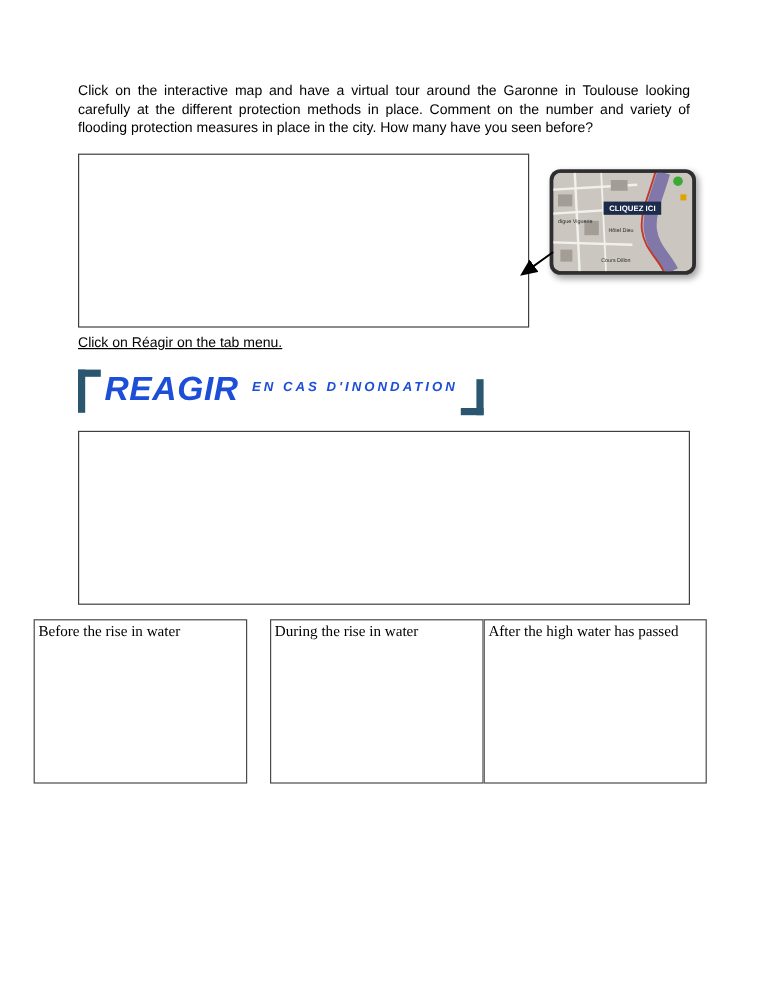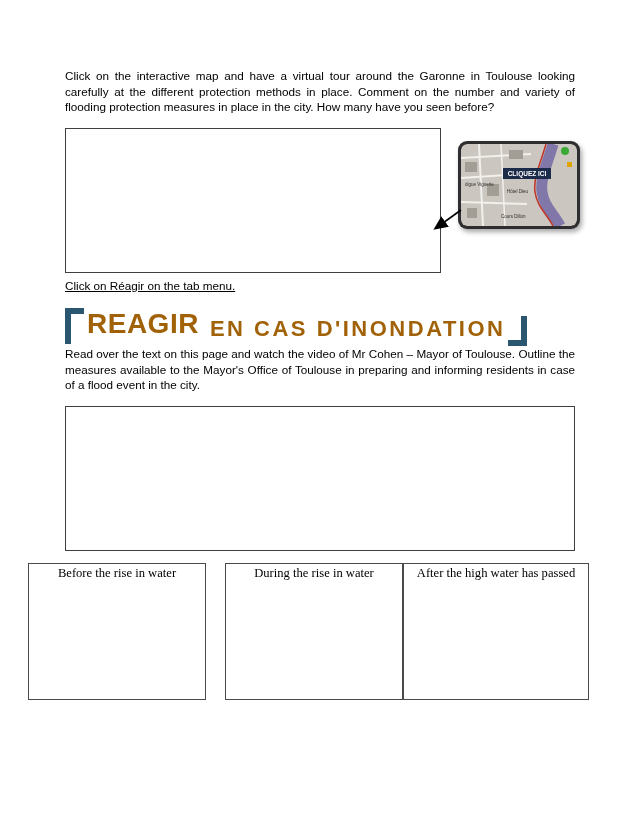--- a/index.html
+++ b/index.html
@@ -13,37 +13,37 @@
   
   .answer-row { position:relative; height:150px; margin-top:13px; }
   .answer-box-1 { position:absolute; left:0; top:0; width:374px; height:143px; border:1px solid #3f3f3f; background:#fff; }
   .map-widget { position:absolute; left:393px; top:13px; width:122px; height:88px;
                 background:#2e2e30; border-radius:9px; padding:3px;
                 box-shadow:2px 3px 5px rgba(0,0,0,0.35); box-sizing:border-box; }
   .map-widget svg { display:block; border-radius:6px; }
   .arrow-layer { position:absolute; left:0; top:0; width:100%; height:100%; pointer-events:none; }
 
   
-  .logo { display:flex; align-items:flex-start; margin-top:15px; color:#a16207; height:38px; }
+  .logo { display:flex; align-items:flex-start; margin-top:15px; color:#1d4ed8; height:38px;font-style:italic; }
   .bracket-tl { width:13px; height:30px; border-top:6px solid #2a5670; border-left:6px solid #2a5670; margin-right:3px; }
   .logo-main { font-size:28px; font-weight:bold; letter-spacing:0.5px; line-height:1; margin-top:2px; }
-  .logo-sub  { font-size:22px; font-weight:bold; letter-spacing:2.5px; line-height:1; margin-left:11px; margin-top:10px; }
+  .logo-sub  { font-size:11px; font-weight:bold; letter-spacing:2.5px; line-height:1; margin-left:11px; margin-top:10px; }
   .bracket-br { width:13px; height:24px; border-bottom:6px solid #2a5670; border-right:6px solid #2a5670; margin-left:3px; margin-top:8px; }
 
   .answer-box-2 { width:508px; height:143px; border:1px solid #3f3f3f; background:#fff; margin-top:13px; }
 
   .spacer-p2 { margin-top:17px; }
   .spacer-p3 { margin-top:16px; }
   .spacer-p4 { margin-top:18px; }
 
   
   .advice-row { margin:12px 28px 0 28px; display:flex; }
   .advice-cell { height:137px; border:1px solid #4a4a4a; box-sizing:border-box;
                  font-family:"Liberation Serif", serif; font-size:12.6px; line-height:1.2;
-                 padding:2px 3px; background:#fff;text-align:center; }
+                 padding:2px 3px; background:#fff; }
   .advice-cell:nth-child(1) { width:178px; margin-right:19px; }
   .advice-cell:nth-child(2) { width:178px; }
   .advice-cell:nth-child(3) { width:186px; }
 </style>
 </head>
 <body>
 
 <div class="page">
   <div class="content">
 
@@ -96,21 +96,20 @@
 
     <p class="para single spacer-p2">Click on Réagir on the tab menu.</p>
 
     <div class="logo">
       <span class="bracket-tl"></span>
       <span class="logo-main">REAGIR</span>
       <span class="logo-sub">EN CAS D'INONDATION</span>
       <span class="bracket-br"></span>
     </div>
 
-    <p class="para spacer-p3">Read over the text on this page and watch the video of Mr Cohen – Mayor of Toulouse. Outline the measures available to the Mayor's Office of Toulouse in preparing and informing residents in case of a flood event in the city.</p>
 
     <div class="answer-box-2"></div>
 
   </div>
 
   <div class="advice-row">
     <div class="advice-cell">
       <span>Before the rise in water</span>
     </div>
     <div class="advice-cell">

